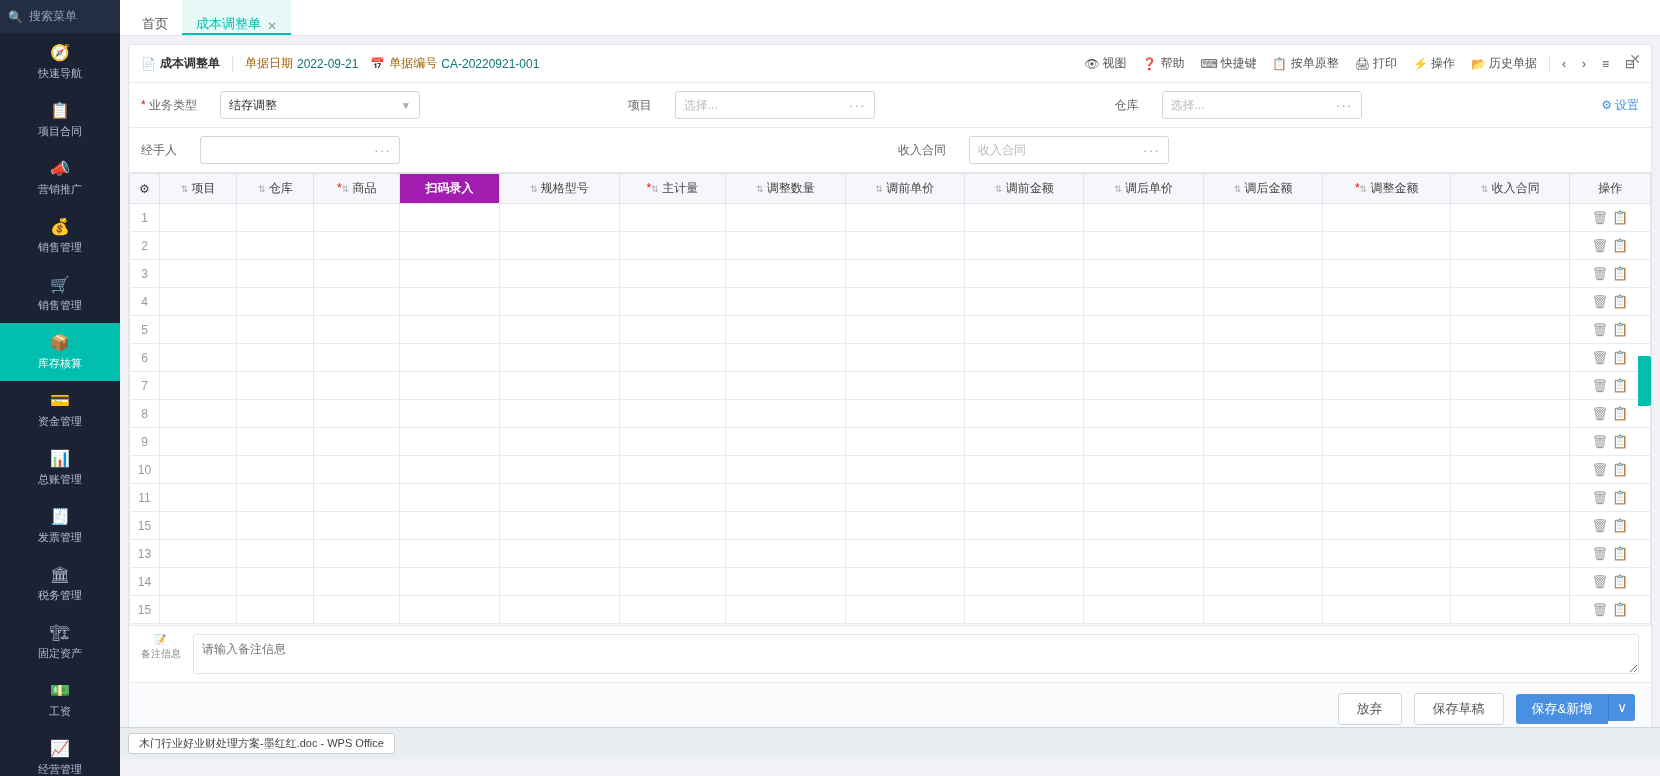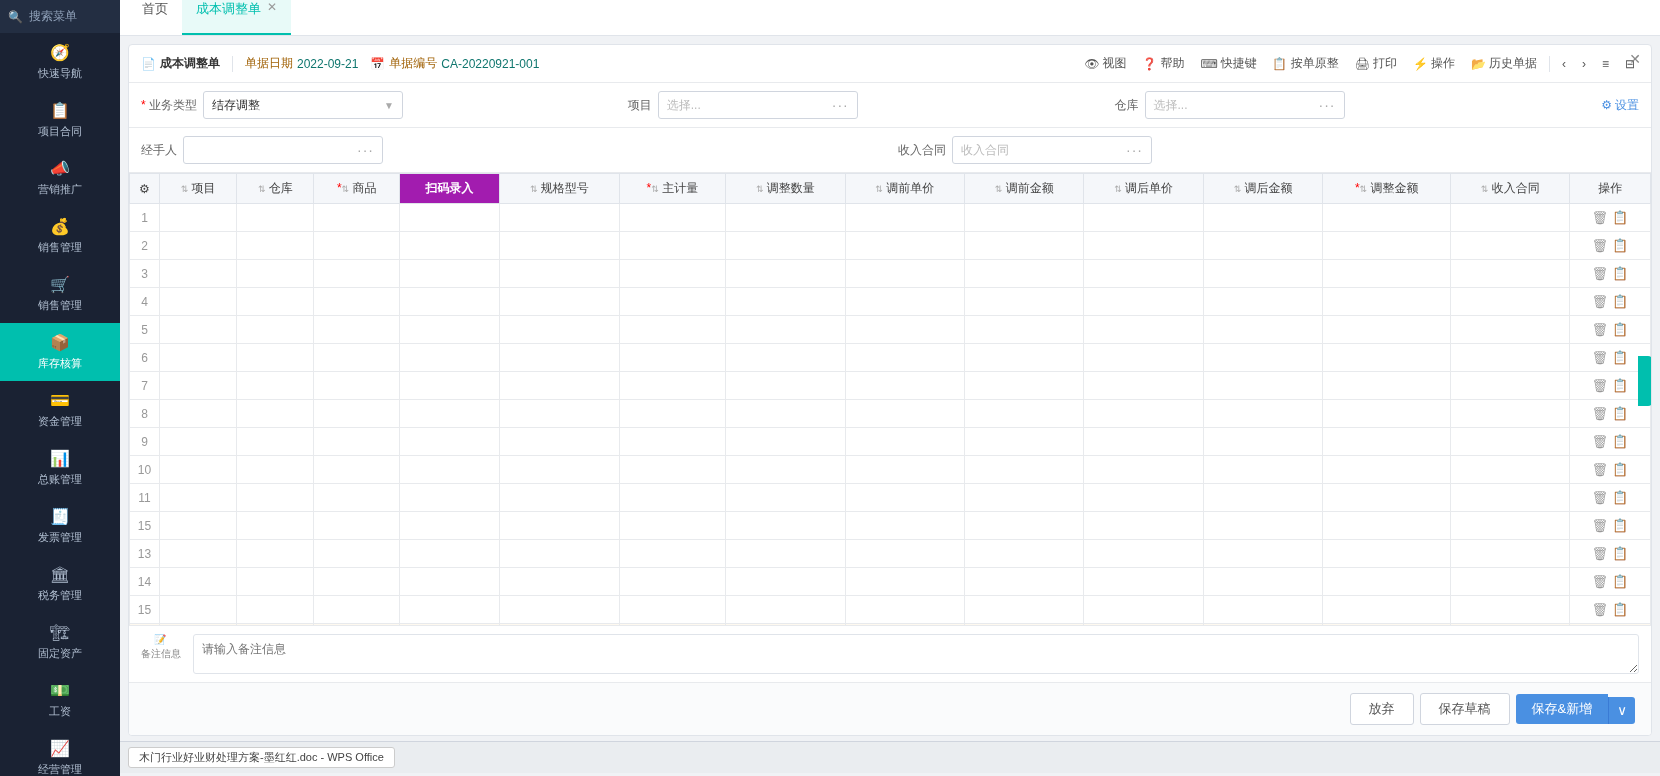--- a/index.html
+++ b/index.html
@@ -52,21 +52,21 @@
       display: flex;
       align-items: center;
       background: #fff;
       border-bottom: 1px solid #e0e4ea;
       padding: 0 8px;
       height: 36px;
       flex-shrink: 0;
     }
     .tab {
       display: flex;
-      align-items: flex-start;
+      align-items: flex-end;
       padding: 0 14px;
       height: 100%;
       font-size: 13px;
       cursor: pointer;
       color: #555;
       border-bottom: 2px solid transparent;
     }
     .tab.active {
       color: #00bfae;
       border-bottom: 2px solid #00bfae;
@@ -126,21 +126,21 @@
       display: flex;
       align-items: center;
       padding: 8px 12px;
       gap: 16px;
       border-bottom: 1px solid #e8eaed;
       flex-shrink: 0;
     }
     .field-group {
       display: flex;
       align-items: center;
-      gap: 6px;
+      gap: 23px;
       flex: 1;
     }
     .field-label {
       font-size: 12px;
       color: #666;
       white-space: nowrap;
     }
     .field-label.required::before {
       content: '* ';
       color: red;
@@ -255,21 +255,21 @@
       font-family: inherit;
     }
 
     
     .footer {
       display: flex;
       align-items: center;
       justify-content: flex-end;
       padding: 10px 16px;
       border-top: 1px solid #e8eaed;
-      gap: 6px;
+      gap: 12px;
       flex-shrink: 0;
       background: #fafbfc;
     }
     .btn {
       padding: 6px 18px;
       border-radius: 3px;
       font-size: 13px;
       cursor: pointer;
       border: none;
       font-family: inherit;
@@ -279,21 +279,21 @@
       border: 1px solid #d0d5de;
       color: #555;
     }
     .btn-secondary {
       background: #fff;
       border: 1px solid #d0d5de;
       color: #555;
     }
     .btn-split {
       display: flex;
-      align-items: flex-end;
+      align-items: flex-start;
       border-radius: 12px;
     }
     .btn-split .btn-main {
       background: #4a90e2;
       color: #fff;
       border: none;
       padding: 6px 16px;
       border-radius: 3px 0 0 3px;
       cursor: pointer;
       font-size: 13px;
@@ -928,16 +928,16 @@
       <div class="btn-split">
         <button class="btn-main">保存&amp;新增</button>
         <button class="btn-dropdown">∨</button>
       </div>
     </div>
 
     <div class="green-badge" style="position:absolute;right:-1px;top:45%;width:14px;height:50px;background:#00bfae;border-radius:0 4px 4px 0;display:flex;align-items:center;justify-content:center;color:white;font-size:9px;writing-mode:vertical-rl;z-index:5;cursor:pointer;">
     </div>
   </div>
 
-  <div class="taskbar" style="position:relative;left:0;bottom:3px;height:32px;background:#eaedf0;border-top:1px solid #d0d5de;display:flex;align-items:center;padding:0 8px;margin-left:0;flex-shrink:0;">
+  <div class="taskbar" style="position:relative;left:0;bottom:17px;height:32px;background:#eaedf0;border-top:1px solid #d0d5de;display:flex;align-items:center;padding:0 8px;margin-left:0;flex-shrink:0;">
     <div class="taskbar-item">木门行业好业财处理方案-墨红红.doc - WPS Office</div>
   </div>
 </div>
 
 </body></html>

